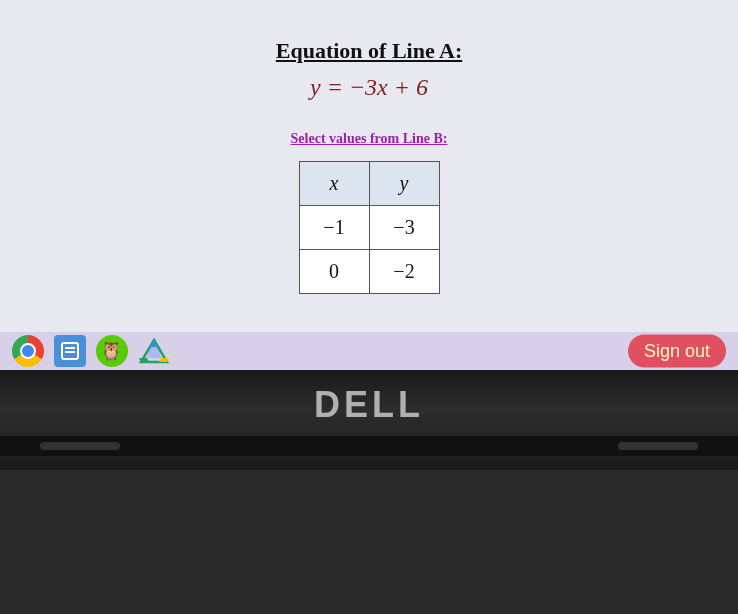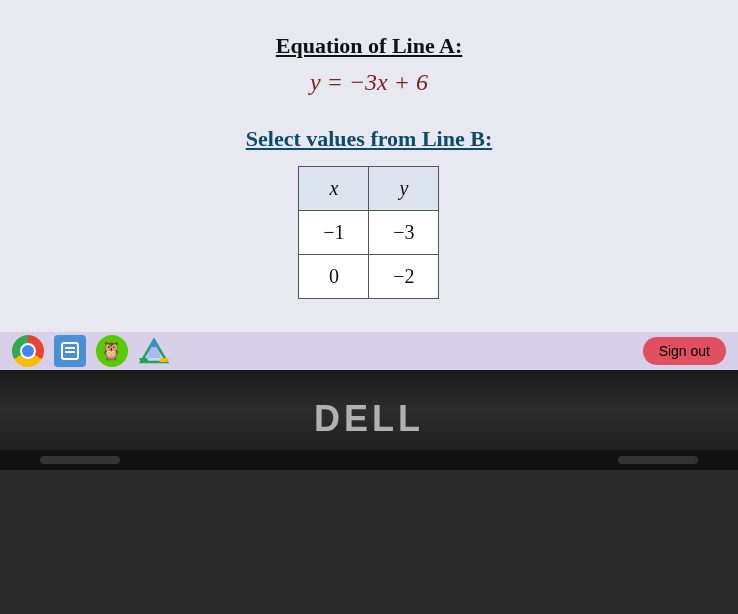--- a/index.html
+++ b/index.html
@@ -48,24 +48,24 @@
       font-size: 24px;
       color: #7f1d1d;
       font-style: italic;
     }
 
     .values-section {
       text-align: center;
     }
 
     .values-title {
-      font-size: 22px;
+      font-size: 14px;
       font-weight: bold;
       text-decoration: underline;
-      color: #0c4a6e;
+      color: #a21caf;
       margin-bottom: 14px;
     }
 
     .values-table {
       border-collapse: collapse;
       margin: 0 auto;
       background: white;
     }
 
     .values-table th,
@@ -154,37 +154,37 @@
       align-items: center;
       justify-content: center;
     }
 
     .sign-out-btn {
       position: absolute;
       right: 12px;
       top: 50%;
       transform: translateY(-50%);
       background: #e05060;
-      color: #000000;
+      color: #fef9c3;
       border: none;
       border-radius: 20px;
       padding: 6px 16px;
-      font-size: 14px;
+      font-size: 18px;
       cursor: pointer;
       font-family: Arial, sans-serif;
     }
 
     
     .bezel {
       width: 100%;
       height: 134px;
       background: linear-gradient(to bottom, #1a1a1a 0%, #2d2d2d 40%, #1a1a1a 100%);
       display: flex;
       align-items: center;
-      justify-content: flex-end;
+      justify-content: center;
       flex-direction: column;
     }
 
     .dell-logo {
       font-size: 36px;
       font-weight: bold;
       color: #b0b0b0;
       letter-spacing: 4px;
       font-family: Arial, sans-serif;
     }

